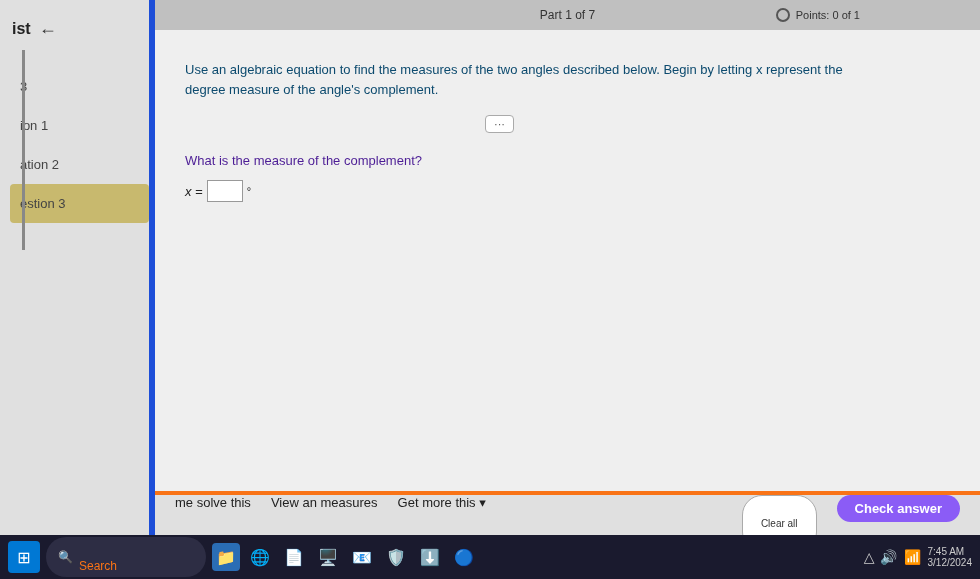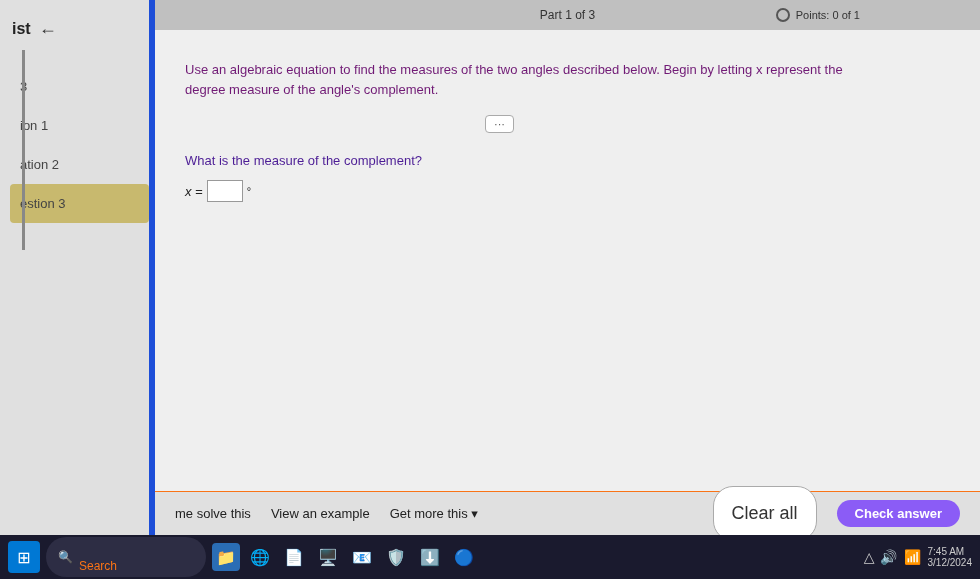--- a/index.html
+++ b/index.html
@@ -126,21 +126,21 @@
     }
 
     
     .question-container {
       margin-top: 40px;
       background: #efefef;
     }
 
     .question-instruction {
       font-size: 13px;
-      color: #701a75;
+      color: #0c4a6e;
       line-height: 1.5;
       margin-bottom: 16px;
       max-width: 700px;
     }
 
     .question-problem {
       font-size: 13px;
       color: #222;
       margin-bottom: 20px;
       padding-left: 20px;
@@ -198,43 +198,43 @@
 
     
     .bottom-toolbar {
       position: absolute;
       bottom: 0;
       left: 0;
       right: 0;
       height: 44px;
       background: #e0e0e0;
       display: flex;
-      align-items: center;
+      align-items: flex-start;
       padding: 0 20px;
       gap: 20px;
-      border-top: 1px solid #f97316;
+      border-top: 4px solid #f97316;
     }
 
     .toolbar-link {
       font-size: 13px;
       color: #222;
       cursor: pointer;
       text-decoration: none;
     }
 
     .toolbar-spacer {
       flex: 1;
     }
 
     .btn-clear {
-      padding: 16px 18px;
+      padding: 22px 18px;
       background: #fff;
       border: 1px solid #aaa;
       border-radius: 20px;
-      font-size: 18px;
+      font-size: 10px;
       cursor: pointer;
       color: #333;
     }
 
     .btn-check {
       padding: 6px 18px;
       background: #8b5cf6;
       border: none;
       border-radius: 20px;
       font-size: 13px;
@@ -352,21 +352,21 @@
         <div class="sidebar-item">3</div>
         <div class="sidebar-item">ion 1</div>
         <div class="sidebar-item">ation 2</div>
         <div class="sidebar-item active">estion 3</div>
       </div>
     </div>
 
     <div class="content-area">
 
       <div class="header-bar">
-        <span class="header-part">Part 1 of 3</span>
+        <span class="header-part">Part 1 of 7</span>
         <div class="header-points">
           <span class="points-circle"></span>
           <span>Points: 0 of 1</span>
         </div>
       </div>
 
       <div class="question-container">
         <p class="question-instruction">Use an algebraic equation to find the measures of the two angles described below. Begin by letting x represent the degree measure of the angle's complement.</p>
 
         <div style="display:flex; align-items:flex-start; gap:10px;">
@@ -377,21 +377,21 @@
 
         <div class="answer-row">
           <span class="answer-label">x =</span>
           <input class="answer-input" type="text" style="">
           <span class="degree-symbol">°</span>
         </div>
       </div>
 
       <div class="bottom-toolbar">
         <a class="toolbar-link">me solve this</a>
-        <a class="toolbar-link">View an example</a>
+        <a class="toolbar-link">View an measures</a>
         <a class="toolbar-link">Get more this ▾</a>
         <div class="toolbar-spacer"></div>
         <button class="btn-clear">Clear all</button>
         <button class="btn-check">Check answer</button>
       </div>
 
     </div>
   </div>
 
   <div class="taskbar">

